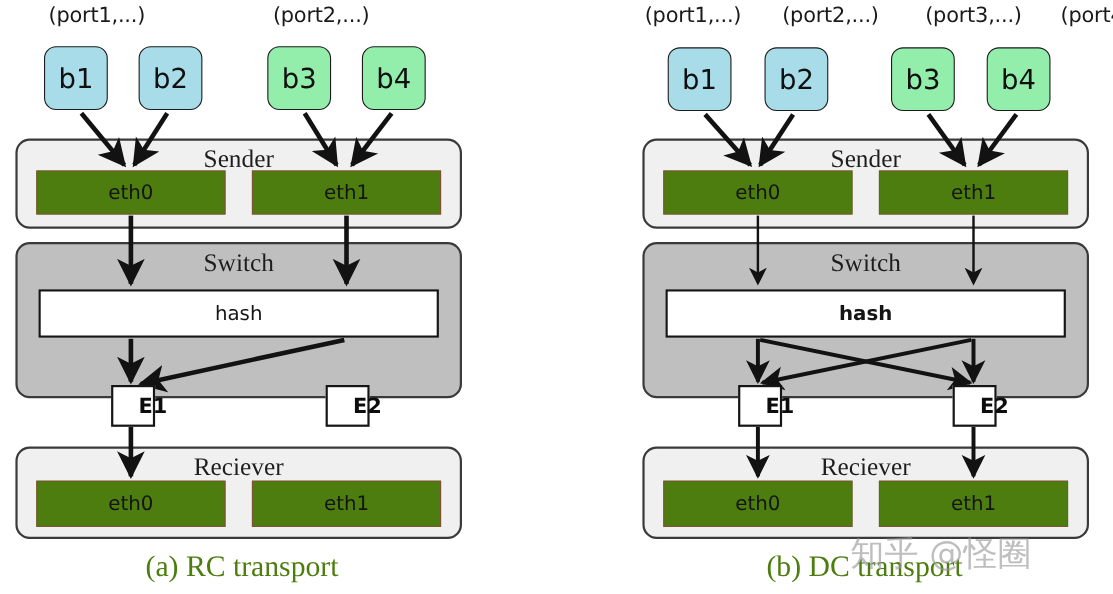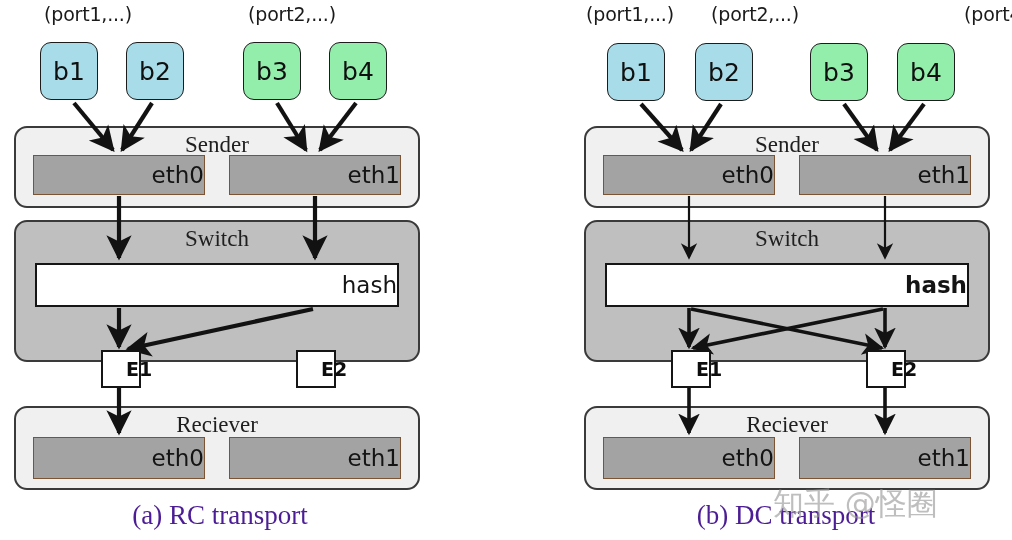--- a/index.html
+++ b/index.html
@@ -24,40 +24,40 @@
 
   
   .container{position:absolute;box-sizing:border-box;border-radius:13px;
              border:2.2px solid #3a3a3a;}
   .c-host{background:#f0f0f0;}
   .c-switch{background:#bfbfbf;}
   .ctitle{position:absolute;left:0;right:0;text-align:center;font-size:23px;
           color:#1e1e1e;top:4px;font-family:Liberation Serif, serif;}
 
   
-  .ethbox{position:absolute;box-sizing:border-box;background:#a3a3a3;
+  .ethbox{position:absolute;box-sizing:border-box;background:#4d7c0f;
           border:1.6px solid #7d5433;display:flex;align-items:center;
-          justify-content:flex-end;font-size:23px;color:#141414;}
+          justify-content:center;font-size:18px;color:#141414;}
 
   
   .hashbox{position:absolute;box-sizing:border-box;background:#ffffff;
            border:2.2px solid #151515;display:flex;align-items:center;
-           justify-content:flex-end;font-size:23px;color:#141414;}
+           justify-content:center;font-size:18px;color:#141414;}
   .hashbox.bold{font-weight:bold;}
 
   
   .ebox{position:absolute;box-sizing:border-box;background:#ffffff;
         border:2.2px solid #151515;display:flex;align-items:center;
         justify-content:center;font-size:19px;font-weight:bold;color:#0d0d0d;
         z-index:6;padding-left:36px;}
 
   
   .caption{position:absolute;left:0;right:0;text-align:center;
            font-family:"Liberation Serif","DejaVu Serif",serif;
-           font-size:27px;color:#4c1d95;}
+           font-size:27px;color:#4d7c0f;}
 
   
   #watermark{position:absolute;left:773px;top:483px;font-size:31px;
              color:rgba(150,150,150,0.62);white-space:nowrap;z-index:30;
              font-family:"DejaVu Sans",sans-serif;}
 </style>
 </head>
 <body>
 
 <div class="panel" id="panel-a">
@@ -136,20 +136,21 @@
     </g>
   </svg>
 
   <div class="caption" style="top:500px;">(a)  RC transport</div>
 </div>
 
 <div class="panel" id="panel-b">
 
   <div class="portlbl" style="left:0px;top:3px;width:140px;">(port1,...)</div>
   <div class="portlbl" style="left:125px;top:3px;width:140px;">(port2,...)</div>
+  <div class="portlbl" style="left:255px;top:3px;width:140px;">(port3,...)</div>
   <div class="portlbl" style="left:378px;top:3px;width:140px;">(port4,...)</div>
 
   <div class="bnode blue" style="left:47px;top:43px;">
       <span>b1</span>
     </div>
   <div class="bnode blue" style="left:135px;top:43px;">
       <span>b2</span>
     </div>
   <div class="bnode green" style="left:250px;top:43px;">
       <span>b3</span>

